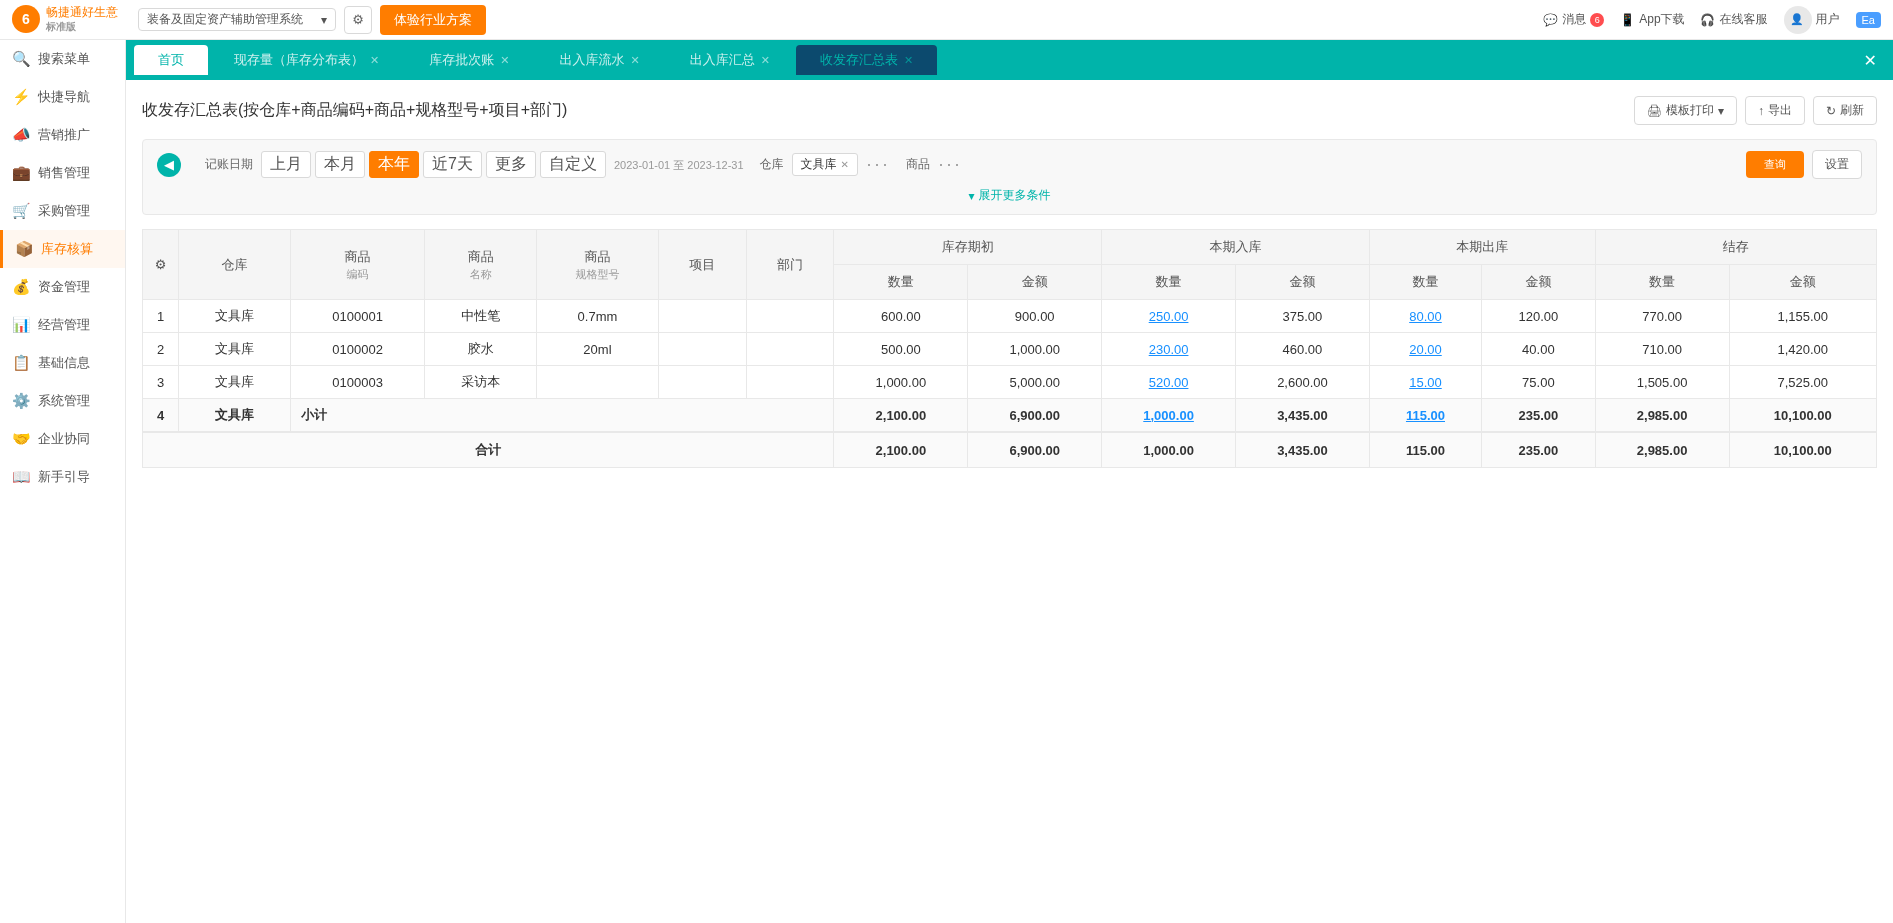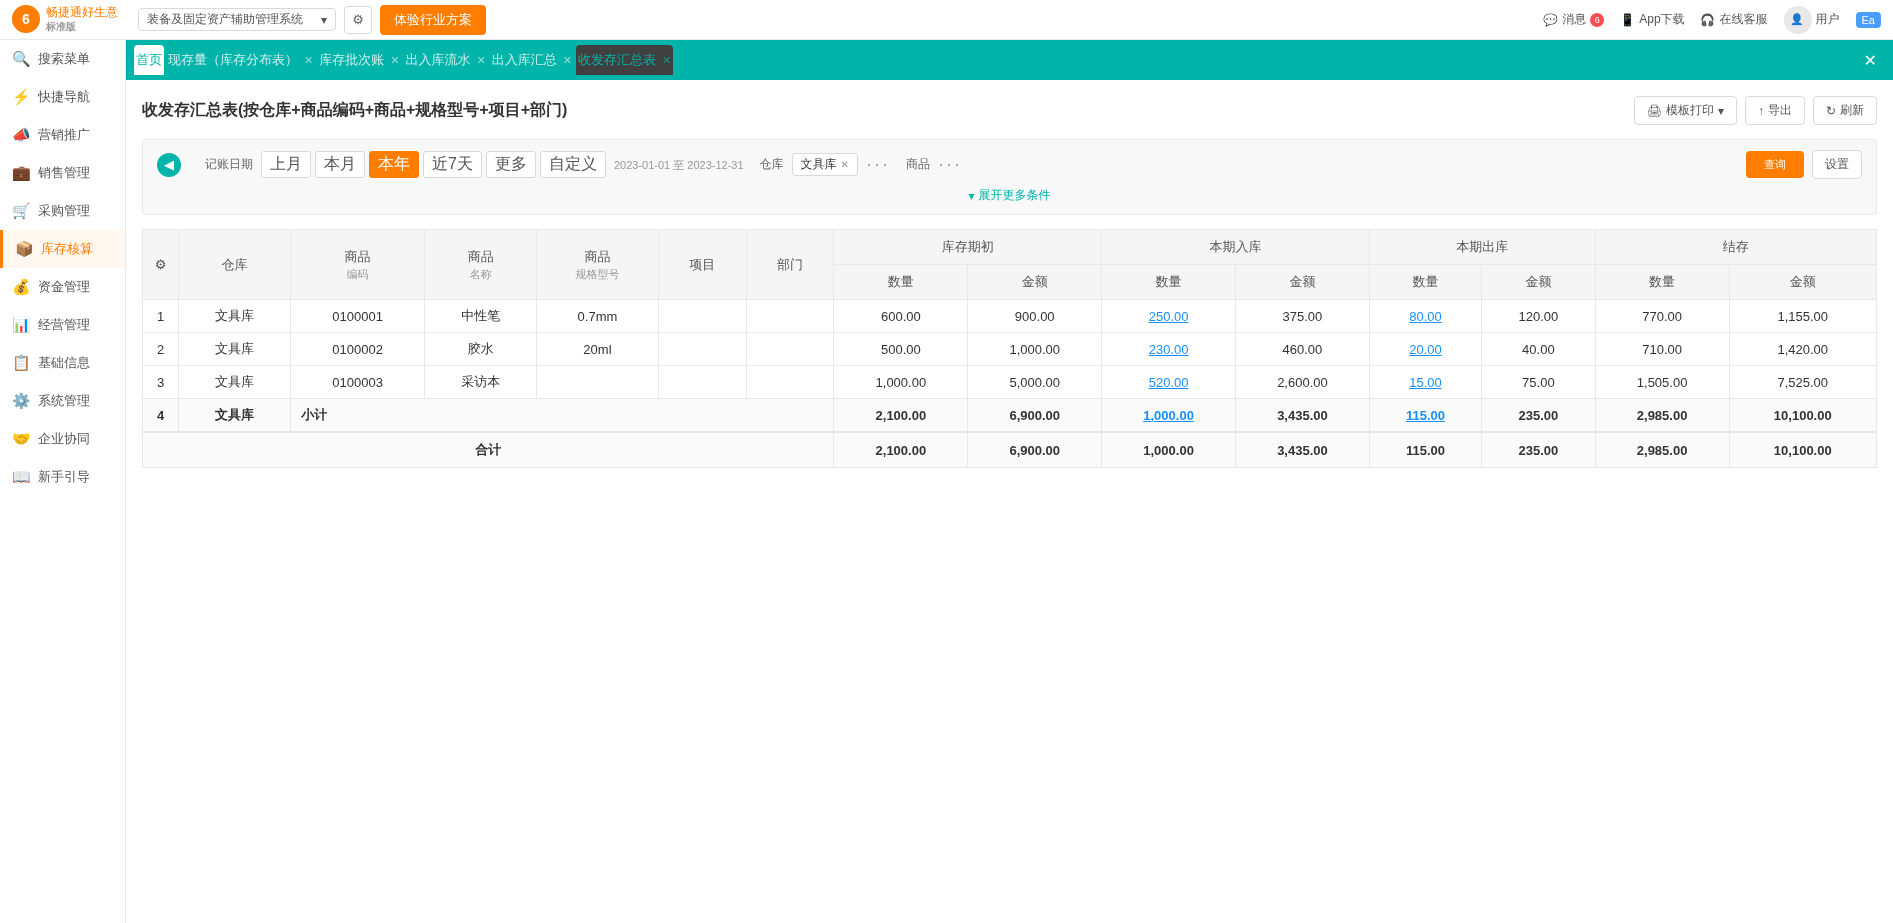--- a/index.html
+++ b/index.html
@@ -26,28 +26,28 @@
     .top-right { display: flex; align-items: center; gap: 16px; margin-left: auto; }
     .top-right-item { display: flex; align-items: center; gap: 4px; font-size: 12px; color: #555; cursor: pointer; }
     .notification-badge { background: #ff4d4f; color: #fff; border-radius: 50%; width: 14px; height: 14px; font-size: 9px; display: flex; align-items: center; justify-content: center; }
     .user-avatar { width: 28px; height: 28px; background: #e8e8e8; border-radius: 50%; display: flex; align-items: center; justify-content: center; font-size: 11px; color: #666; }
     .ea-badge { background: #4a9eff; color: #fff; border-radius: 4px; padding: 2px 6px; font-size: 11px; }
     .sidebar-item { display: flex; align-items: center; gap: 8px; padding: 10px 12px; cursor: pointer; color: #555; font-size: 13px; }
     .sidebar-item.active { background: #fff7f0; color: #ff7d00; border-left: 3px solid #ff7d00; }
     .sidebar-icon { font-size: 15px; width: 18px; text-align: center; }
 
     
-    .tab { display: flex; align-items: center; gap: 6px; padding: 6px 2px; border-radius: 4px 4px 0 0; font-size: 13px; cursor: pointer; color: rgba(255,255,255,0.8); margin-right: 2px; }
+    .tab { display: flex; align-items: center; gap: 6px; padding: 6px 24px; border-radius: 4px 4px 0 0; font-size: 13px; cursor: pointer; color: rgba(255,255,255,0.8); margin-right: 2px; }
     .tab.active { background: #fff; color: #00b4aa; }
     .tab-close { font-size: 11px; color: inherit; opacity: 0.7; cursor: pointer; }
     .tab-bar-close { margin-left: auto; color: #fff; cursor: pointer; font-size: 16px; padding: 0 8px; }
 
     
     .page-header { display: flex; align-items: center; justify-content: space-between; margin-bottom: 14px; }
-    .page-title { font-size: 16px; font-weight: bold; color: #333; }
+    .page-title { font-size: 16px; font-weight: normal; color: #333; }
     .header-actions { display: flex; align-items: center; gap: 8px; }
     .btn-print { border: 1px solid #d9d9d9; background: #fff; border-radius: 4px; padding: 5px 12px; font-size: 12px; cursor: pointer; color: #555; display: flex; align-items: center; gap: 4px; }
     .btn-export { border: 1px solid #d9d9d9; background: #fff; border-radius: 4px; padding: 5px 12px; font-size: 12px; cursor: pointer; color: #555; display: flex; align-items: center; gap: 4px; }
     .btn-refresh { border: 1px solid #d9d9d9; background: #fff; border-radius: 4px; padding: 5px 12px; font-size: 12px; cursor: pointer; color: #555; display: flex; align-items: center; gap: 4px; }
 
     
     .filter-area { background: #f8f8f8; border: 1px solid #e8e8e8; border-radius: 4px; padding: 10px 14px; margin-bottom: 14px; }
     .filter-row { display: flex; align-items: center; gap: 16px; flex-wrap: wrap; }
     .filter-expand { display: flex; align-items: center; justify-content: center; margin-top: 8px; }
     .expand-btn { display: flex; align-items: center; gap: 4px; color: #00b4aa; font-size: 12px; cursor: pointer; border: none; background: none; }
@@ -190,21 +190,21 @@
           <span class="tab-close">✕</span>
         </div>
         <div class="tab">
           <span>出入库流水</span>
           <span class="tab-close">✕</span>
         </div>
         <div class="tab">
           <span>出入库汇总</span>
           <span class="tab-close">✕</span>
         </div>
-        <div class="tab active" style="background:#404040; color:#00b4aa;">
+        <div class="tab active" style="background:#0c4a6e; color:#00b4aa;">
           <span>收发存汇总表</span>
           <span class="tab-close" style="color:#00b4aa;">✕</span>
         </div>
         <span class="tab-bar-close">✕</span>
       </div>
 
       <div class="page-content">
 
         <div class="page-header">
           <h2 class="page-title">收发存汇总表(按仓库+商品编码+商品+规格型号+项目+部门)</h2>

